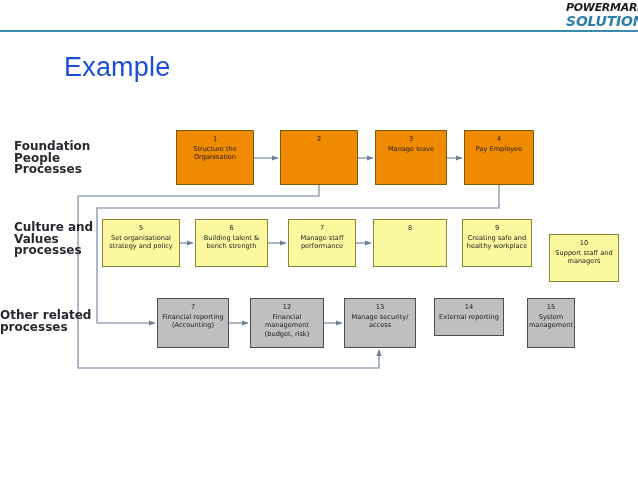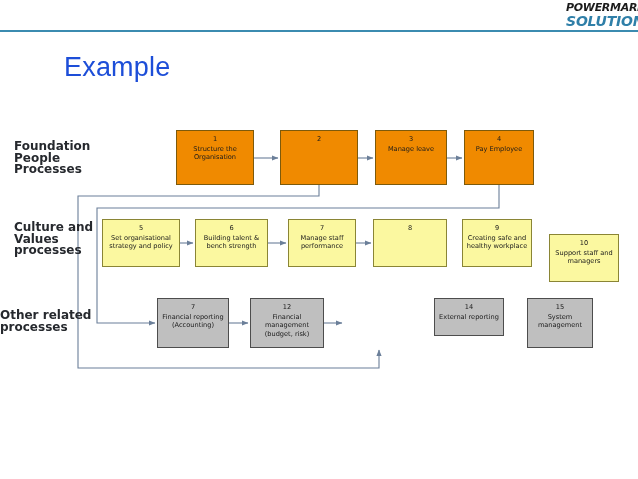--- a/index.html
+++ b/index.html
@@ -234,24 +234,29 @@
       <span class="node-num">7</span>
       <span class="node-label">Financial reporting
 (Accounting)</span>
     </div>
     <div class="node gray" style="left:250px; top:298px; width:74px; height:50px;">
       <span class="node-num">12</span>
       <span class="node-label">Financial
 management
 (budget, risk)</span>
     </div>
+    <div class="node gray" style="left:344px; top:298px; width:72px; height:50px;">
+      <span class="node-num">13</span>
+      <span class="node-label">Manage security/
+access</span>
+    </div>
     <div class="node gray" style="left:434px; top:298px; width:70px; height:38px;">
       <span class="node-num">14</span>
       <span class="node-label">External reporting</span>
     </div>
-    <div class="node gray" style="left:527px; top:298px; width:66px; height:50px;">
+    <div class="node gray" style="left:527px; top:298px; width:48px; height:50px;">
       <span class="node-num">15</span>
       <span class="node-label">System
 management</span>
     </div>
 
   </div>
 </div>
 
 </body></html>

